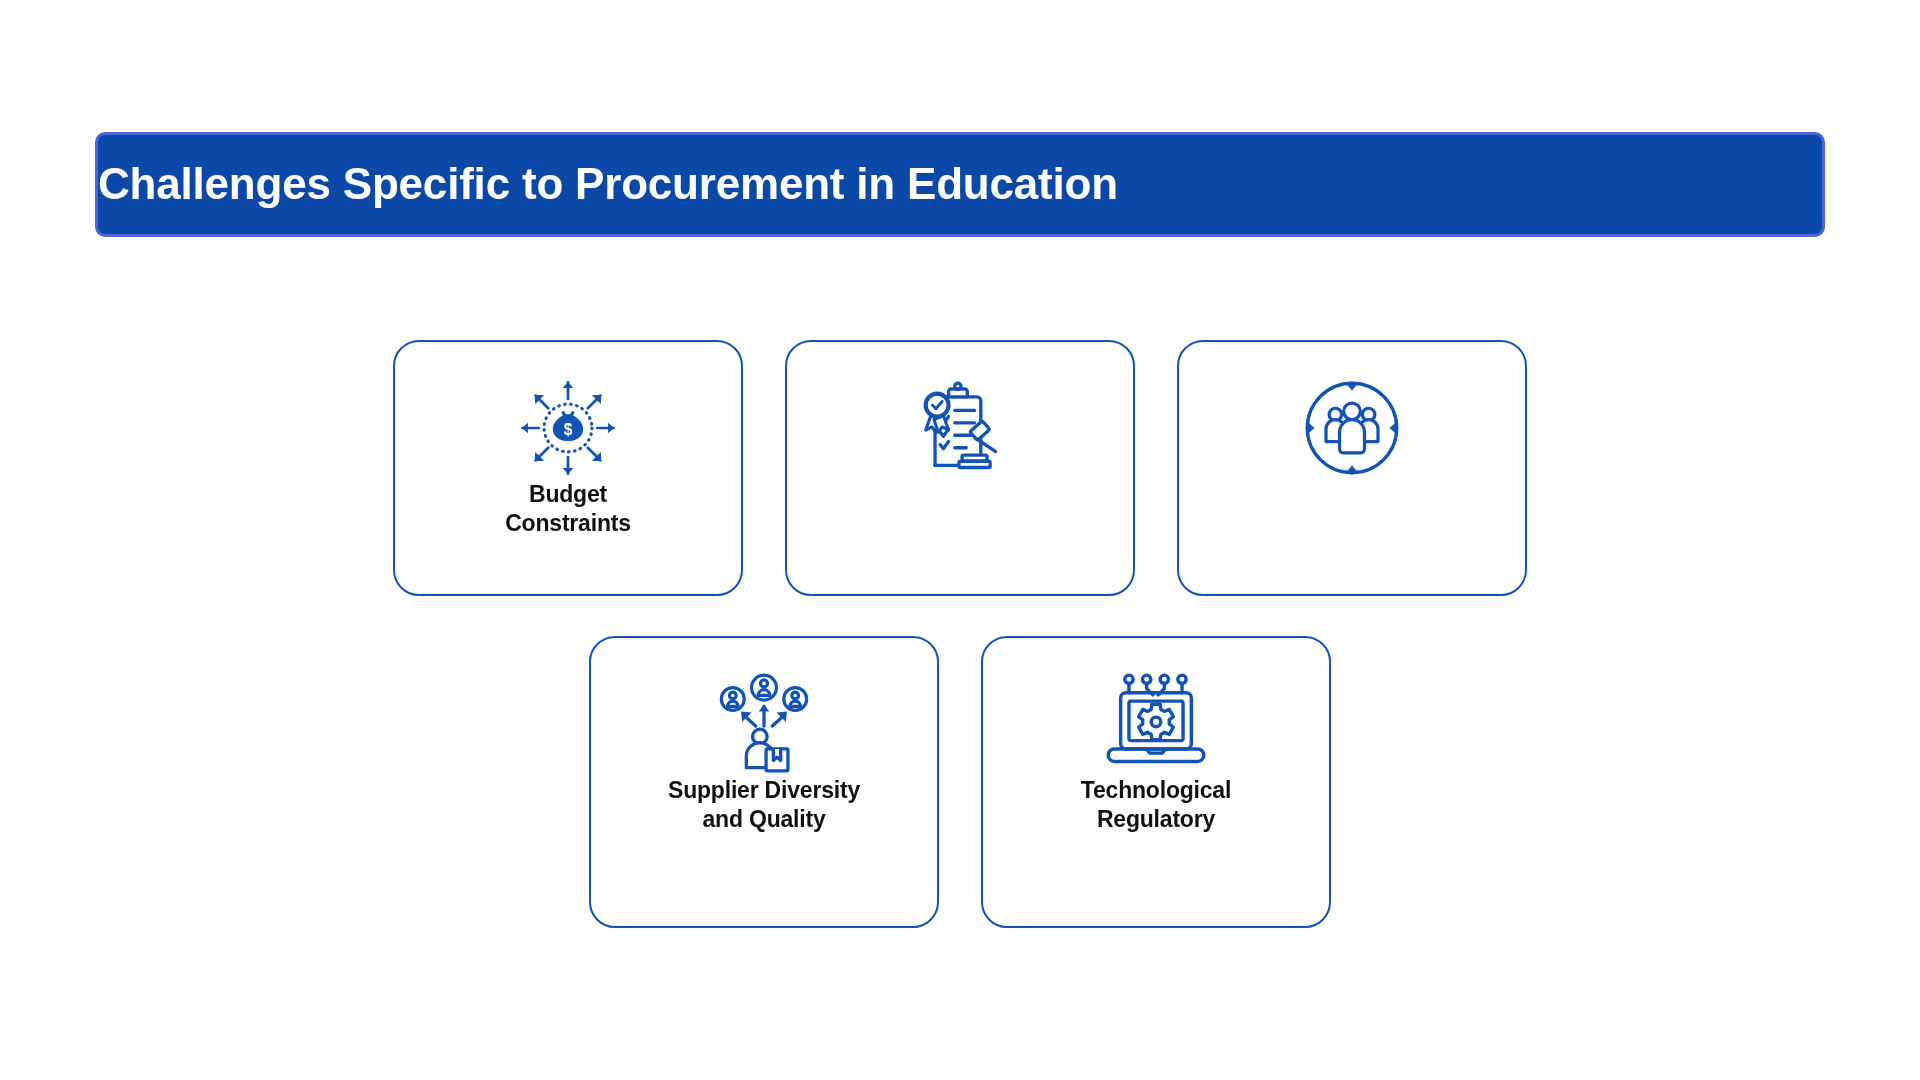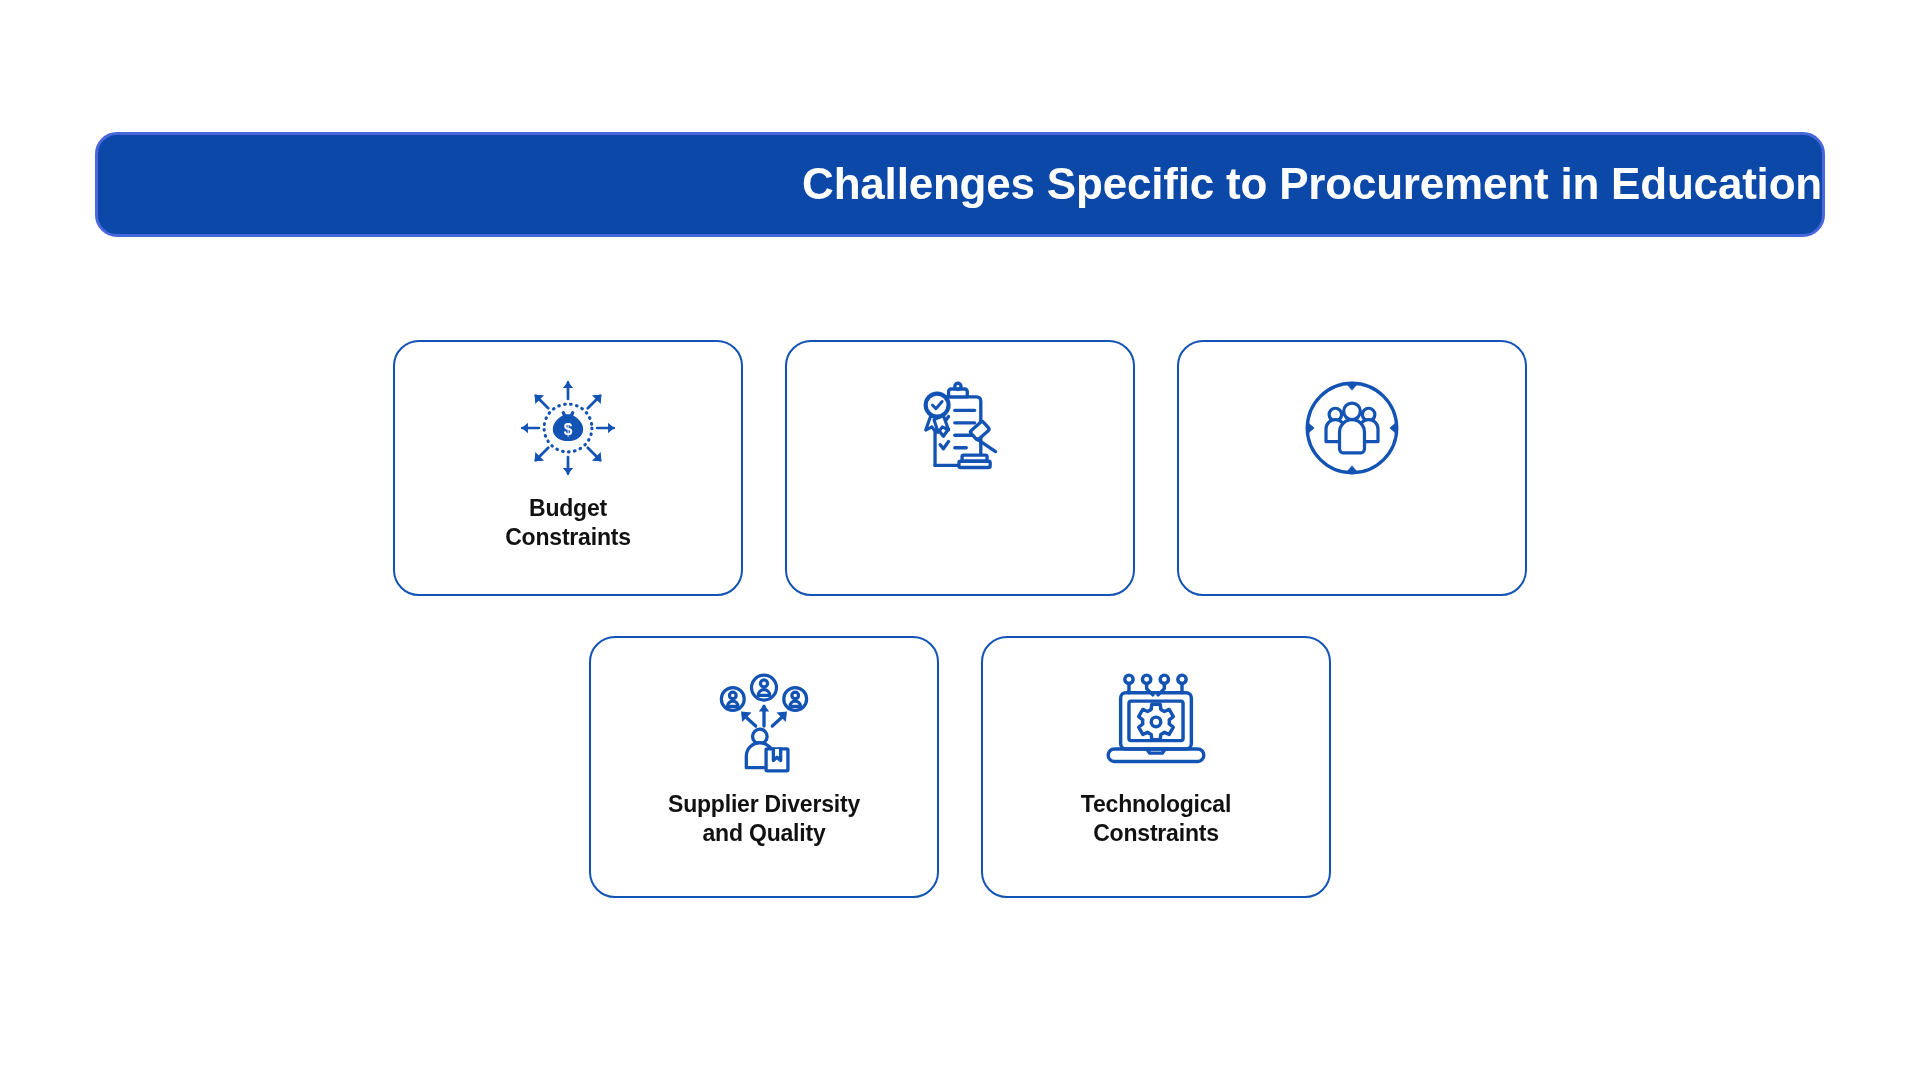--- a/index.html
+++ b/index.html
@@ -22,24 +22,24 @@
 
   
   .title-banner {
     position: absolute;
     left: 95px;
     top: 132px;
     width: 1730px;
     height: 105px;
     background: #0B48A8;
     border: 3px solid #4A66DB;
-    border-radius: 22px;
+    border-radius: 10px;
     display: flex;
     align-items: center;
-    justify-content: flex-end;
+    justify-content: flex-start;
   }
 
   .title-text {
     color: #ffffff;
     font-size: 44px;
     font-weight: bold;
     letter-spacing: -0.2px;
     text-align: center;
     line-height: 1.05;
     white-space: nowrap;
@@ -70,39 +70,38 @@
     border: 2px solid #1353B4;
     border-radius: 26px;
     display: flex;
     flex-direction: column;
     align-items: center;
     justify-content: flex-start;
     padding-top: 34px;
   }
 
   .card.card-tall {
-    height: 262px;
+    height: 292px;
   }
 
   .card-icon {
     width: 104px;
     height: 104px;
     display: flex;
     align-items: center;
     justify-content: center;
   }
 
   .card-icon svg {
     width: 100%;
     height: 100%;
     display: block;
   }
 
   .card-label {
-    margin-top: 14px;
     color: #111111;
     font-size: 23px;
     font-weight: bold;
     line-height: 1.28;
     text-align: center;
     letter-spacing: -0.2px;
     padding: 0 14px;
     white-space: pre-line;
   }
 </style>
@@ -299,19 +298,19 @@
               <path d="M41 74 L44 78 L56 78 L59 74"></path>
             </g>
 
             <g stroke="#1353B4" fill="none" stroke-width="3.3" stroke-linejoin="round">
               <path d="M46 31 h8 l0.7 5.1 a11 11 0 0 1 3.3 1.9 l4.7 -2 l4 6.9 l-4 3.2 a11 11 0 0 1 0 3.8 l4 3.2 l-4 6.9 l-4.7 -2 a11 11 0 0 1 -3.3 1.9 L54 65 h-8 l-0.7 -5.1 a11 11 0 0 1 -3.3 -1.9 l-4.7 2 l-4 -6.9 l4 -3.2 a11 11 0 0 1 0 -3.8 l-4 -3.2 l4 -6.9 l4.7 2 a11 11 0 0 1 3.3 -1.9 Z"></path>
               <circle cx="50" cy="48" r="4.6"></circle>
             </g>
           </svg>
         </div>
         <div class="card-label">Technological
-Constraints</div>
+Regulatory</div>
       </div>
 
     </div>
 
   </div>
 </div>
 
 </body></html>

